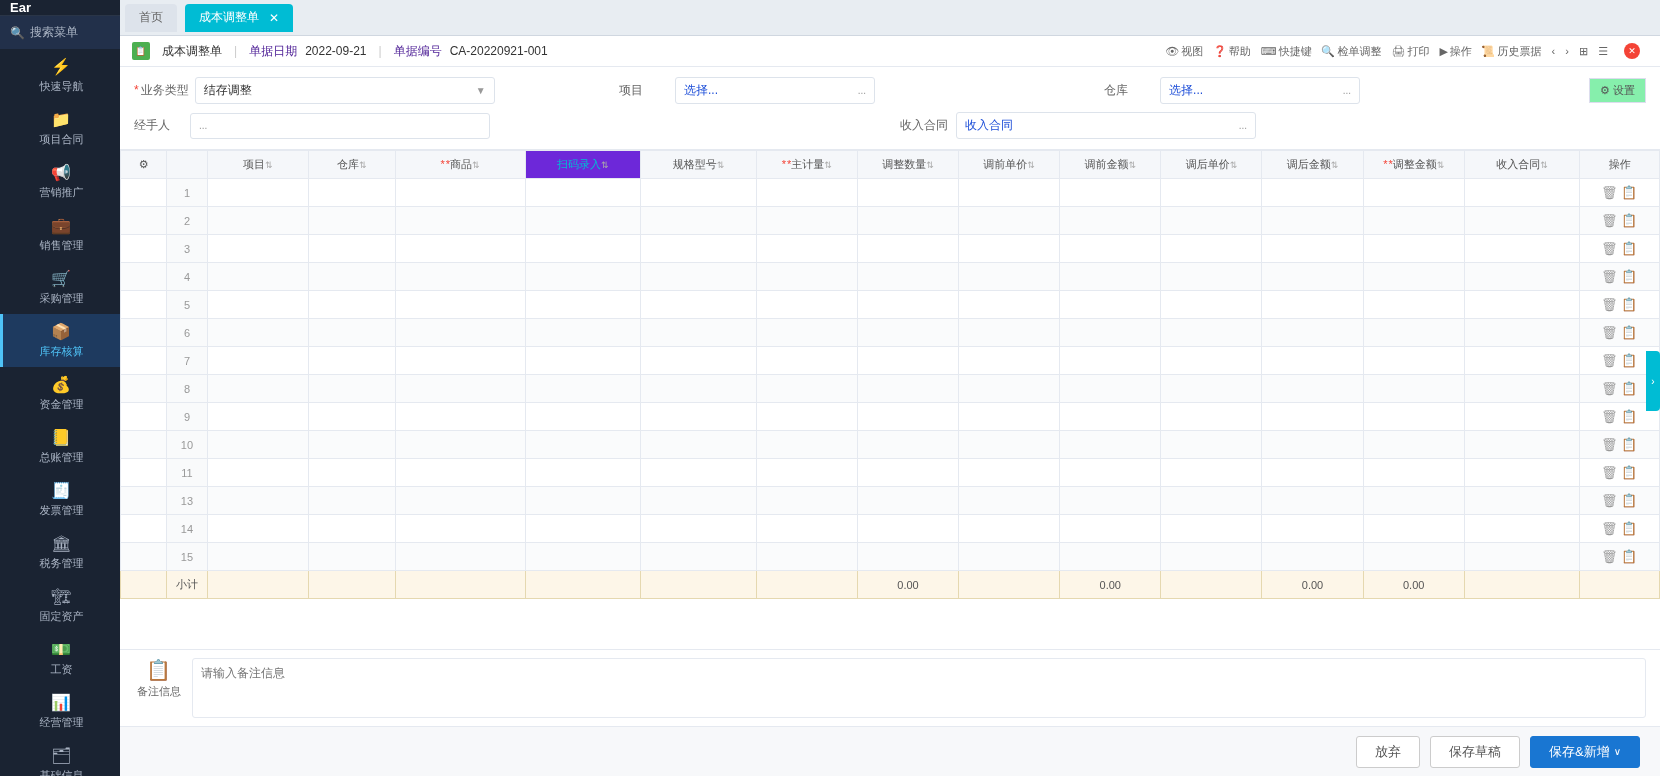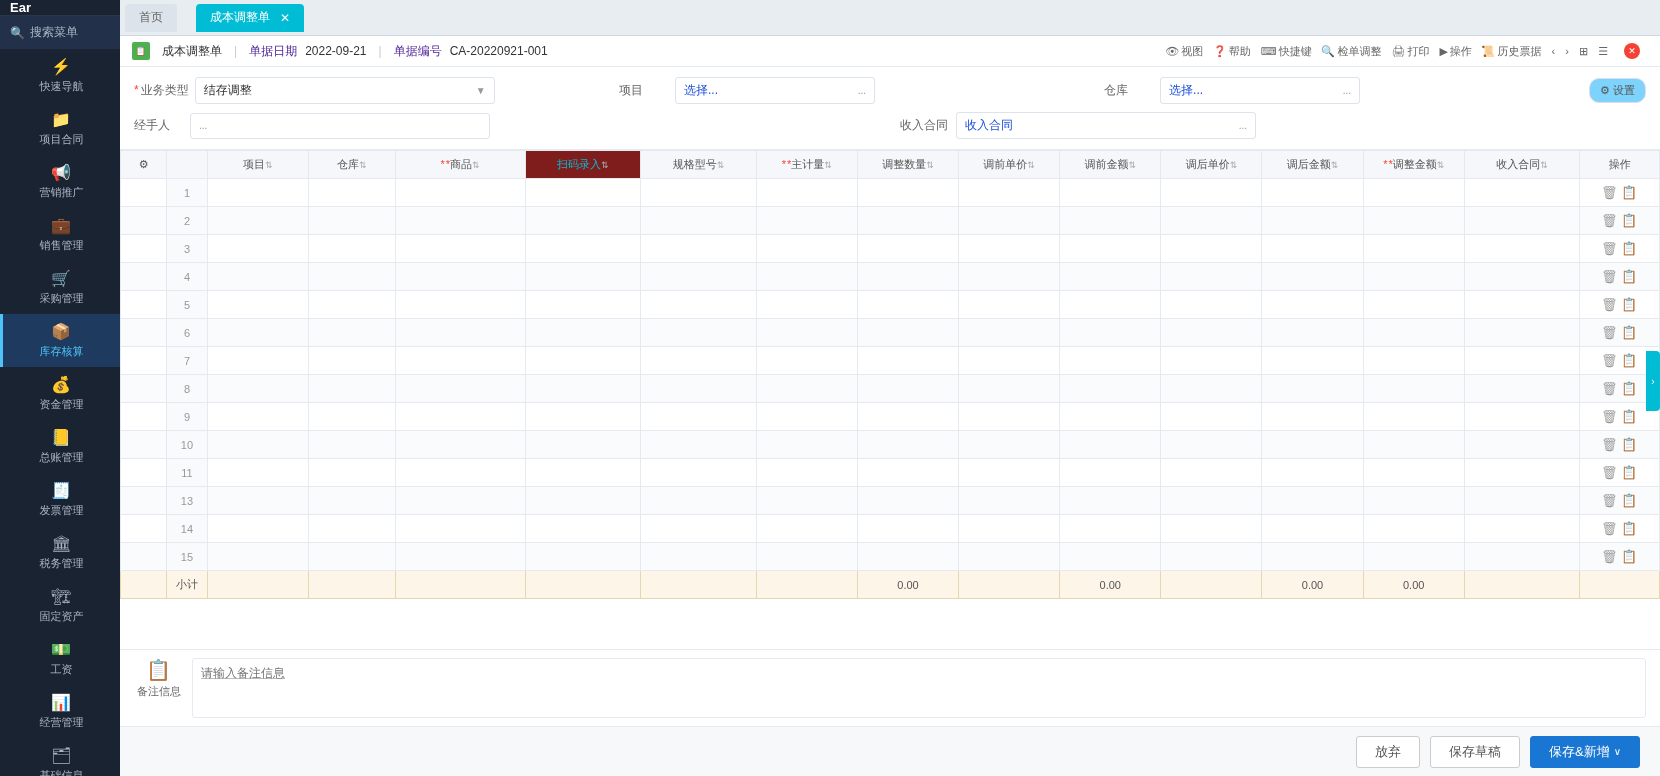--- a/index.html
+++ b/index.html
@@ -59,21 +59,21 @@
     }
 
     
     .tab-bar {
       display: flex;
       align-items: center;
       background: #e8edf2;
       height: 36px;
       border-bottom: 1px solid #d0d7e0;
       padding: 0 5px;
-      gap: 19px;
+      gap: 8px;
     }
     .tab {
       display: flex;
       align-items: center;
       padding: 0 14px;
       height: 28px;
       border-radius: 4px 4px 0 0;
       cursor: pointer;
       font-size: 12px;
       gap: 6px;
@@ -199,21 +199,21 @@
       border: 1px solid #e5e9f0;
       padding: 6px 4px;
       font-size: 11px;
       color: #555;
       text-align: center;
       font-weight: 500;
       white-space: nowrap;
       position: relative;
     }
     thead th .sort-icon { color: #aaa; font-size: 9px; cursor: pointer; }
-    thead th.highlighted { background: #7f1d1d; color: #00bcd4; }
+    thead th.highlighted { background: #6d28d9; color: #00bcd4; }
     thead th.required-col::before { content: '*'; color: #f44336; margin-right: 1px; }
     .gear-col { width: 36px; }
     tbody tr { height: 28px; }
     tbody tr:nth-child(even) { background: #fafbfc; }
     tbody td {
       border: 1px solid #e5e9f0;
       padding: 2px 4px;
       font-size: 11px;
       color: #444;
       text-align: center;
@@ -244,21 +244,20 @@
     .notes-input {
       flex: 1;
       border: 1px solid #e5e9f0;
       border-radius: 3px;
       padding: 6px 8px;
       font-size: 12px;
       color: #bbb;
       background: #fff;
       height: 60px;
       resize: none;
-      text-decoration: underline;
     }
 
     
     .bottom-bar {
       height: 50px;
       background: #f7f8fa;
       border-top: 1px solid #e5e9f0;
       display: flex;
       align-items: center;
       justify-content: flex-end;
@@ -503,21 +502,21 @@
           </div>
         </div>
         <div class="form-field">
           <span class="field-label">仓库</span>
           <div class="field-input" style="max-width:200px;">
             <span class="field-placeholder">选择...</span>
             <span class="ellipsis">...</span>
           </div>
         </div>
         <div style="margin-left:auto; display:flex; align-items:center;">
-          <button style="background:#7dd3fc; border:1px solid #dde; border-radius:10px; padding:4px 10px; font-size:11px; cursor:pointer; color:#555;">⚙ 设置</button>
+          <button style="background:#86efac; border:1px solid #dde; border-radius:0; padding:4px 10px; font-size:11px; cursor:pointer; color:#555;">⚙ 设置</button>
         </div>
       </div>
       <div class="form-row">
         <div class="form-field">
           <span class="field-label">经手人</span>
           <div class="field-input">
             <span class="ellipsis">...</span>
           </div>
         </div>
         <div class="form-field">

